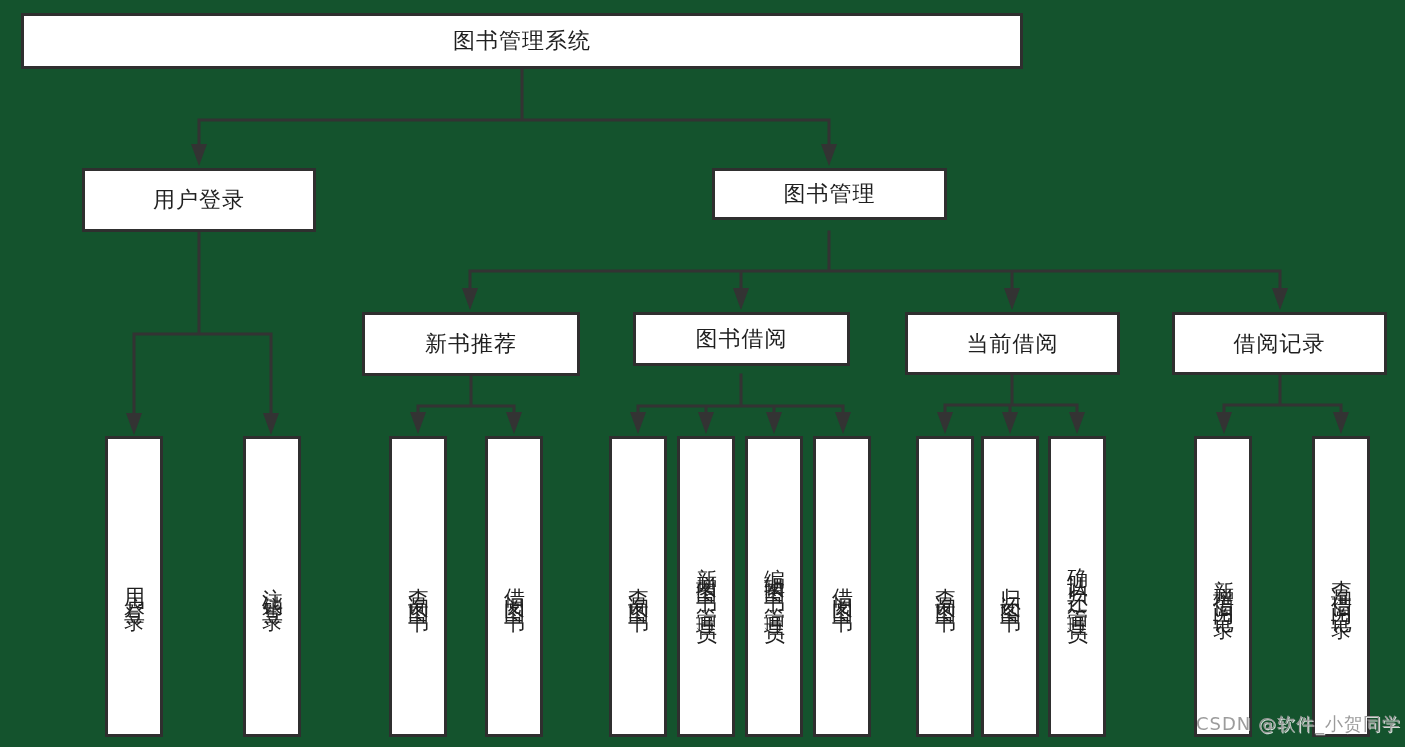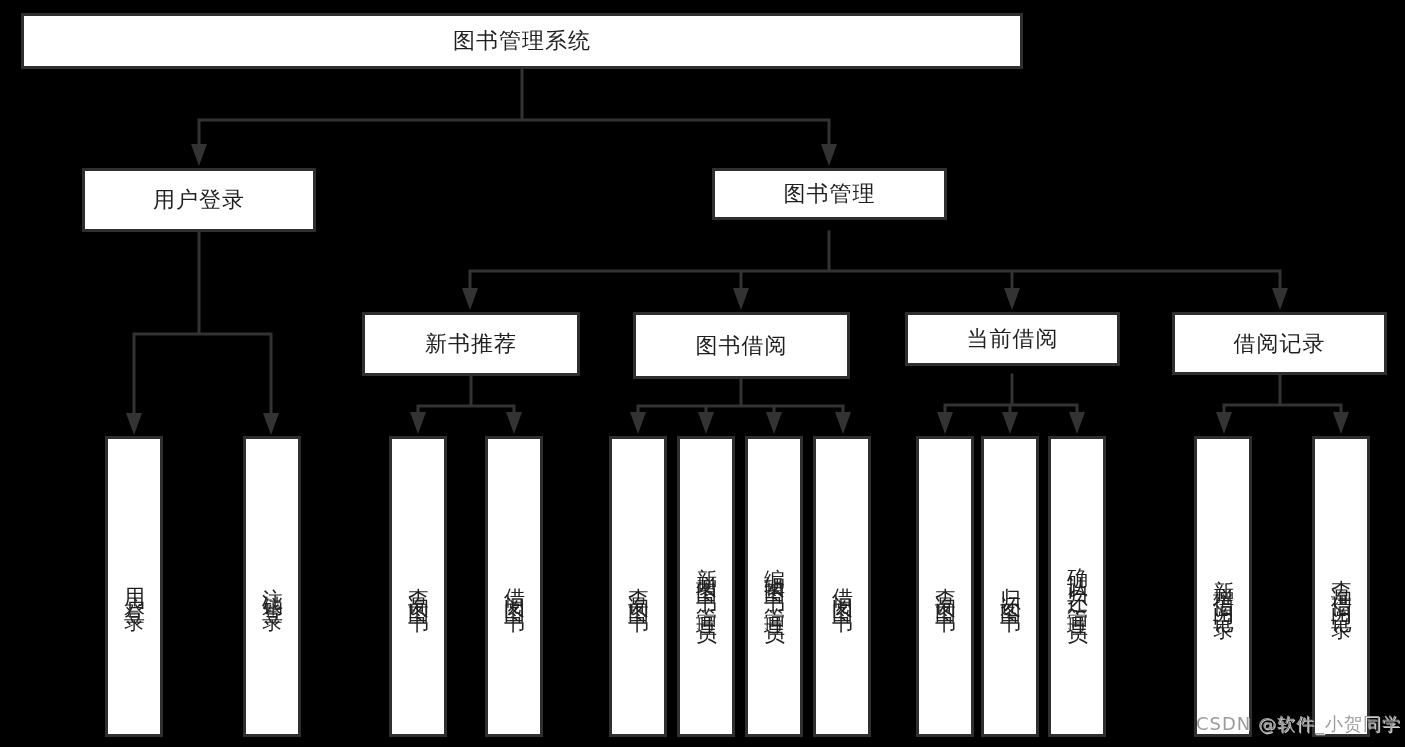--- a/index.html
+++ b/index.html
@@ -5,21 +5,21 @@
   html, body {
     margin: 0;
     padding: 0;
     background: #ffffff;
     font-family: "DejaVu Sans", "Liberation Sans", sans-serif;
   }
   .canvas {
     position: relative;
     width: 1405px;
     height: 747px;
-    background: #000000;
+    background: #14532d;
     overflow: hidden;
   }
   .connectors {
     position: absolute;
     left: 0;
     top: 0;
     width: 1405px;
     height: 747px;
     z-index: 1;
   }
@@ -107,22 +107,22 @@
       <polygon points="1333,412 1349,412 1341,434"></polygon>
     </g>
   </svg>
 
   <div class="box hbox" style="left:21px; top:13px; width:1002px; height:56px;">图书管理系统</div>
 
   <div class="box hbox" style="left:82px; top:168px; width:234px; height:64px;">用户登录</div>
   <div class="box hbox" style="left:712px; top:168px; width:235px; height:52px;">图书管理</div>
 
   <div class="box hbox" style="left:362px; top:312px; width:218px; height:64px;">新书推荐</div>
-  <div class="box hbox" style="left:633px; top:312px; width:217px; height:67px;">图书借阅</div>
-  <div class="box hbox" style="left:905px; top:312px; width:215px; height:54px;">当前借阅</div>
+  <div class="box hbox" style="left:633px; top:312px; width:217px; height:54px;">图书借阅</div>
+  <div class="box hbox" style="left:905px; top:312px; width:215px; height:63px;">当前借阅</div>
   <div class="box hbox" style="left:1172px; top:312px; width:215px; height:63px;">借阅记录</div>
 
   <div class="box vbox" style="left:105px;">
     <span class="vtext">用户登录</span>
   </div>
   <div class="box vbox" style="left:243px;">
     <span class="vtext">注销登录</span>
   </div>
 
   <div class="box vbox" style="left:389px;">

